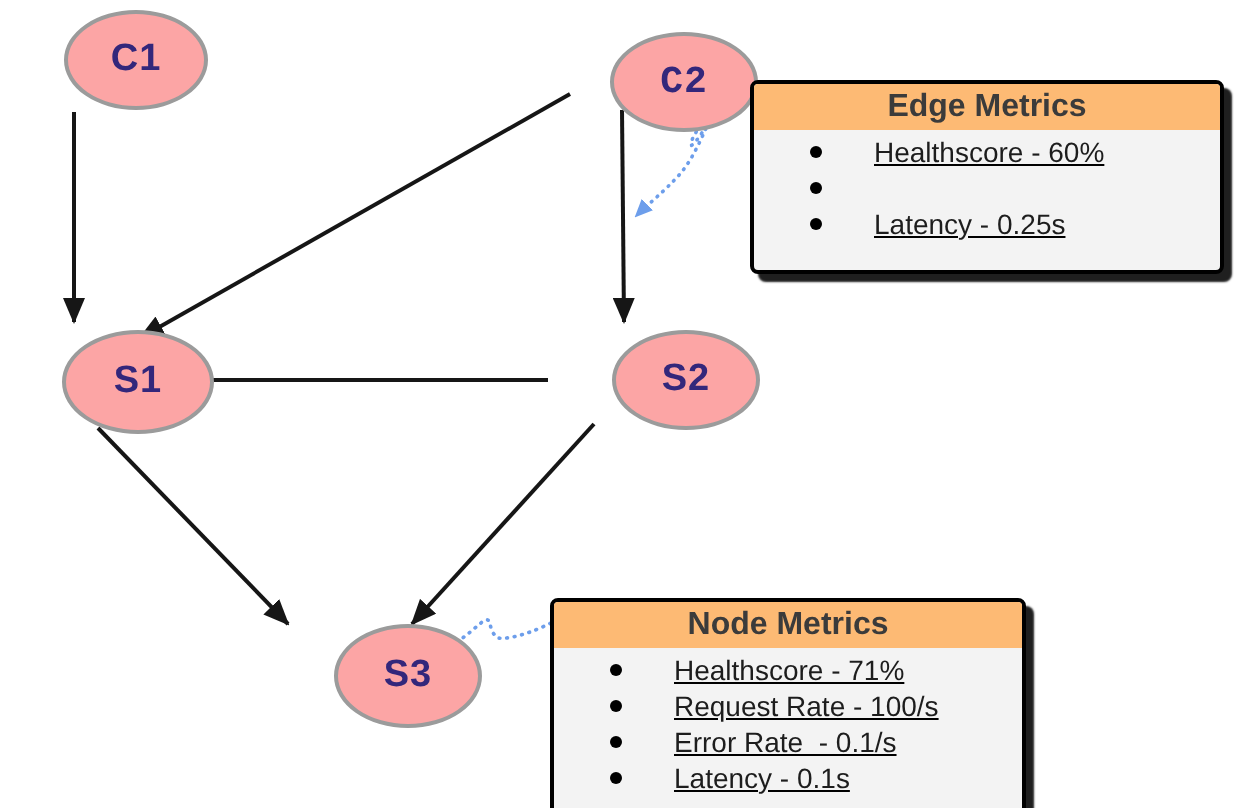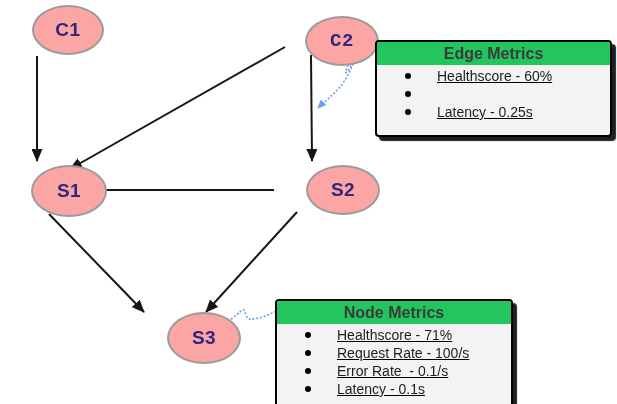--- a/index.html
+++ b/index.html
@@ -33,21 +33,21 @@
     background:#f3f3f3;
     border:2px solid #000000;
     border-radius:4px;
     box-shadow:4px 4px 1px rgba(0,0,0,0.88);
     box-sizing:border-box;
     overflow:hidden;
   }
   .edge-metrics-box{left:375px;top:40px;width:237px;height:97px;}
   .node-metrics-box{left:275px;top:299px;width:238px;height:111px;}
   .metric-header{
-    background:#22c55e;
+    background:#fdba74;
     height:23px;line-height:23px;
     text-align:center;
     font-size:16px;font-weight:bold;color:#3b3b3b;
   }
   .metric-list{padding-top:2px;}
   .metric-row{
     display:flex;align-items:center;
     height:18px;
     padding-left:28px;
     text-decoration:underline;

